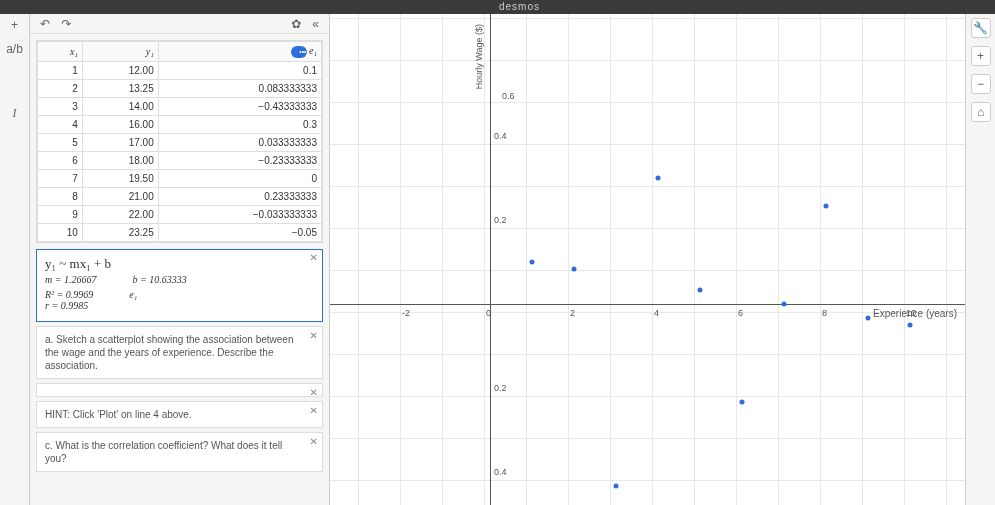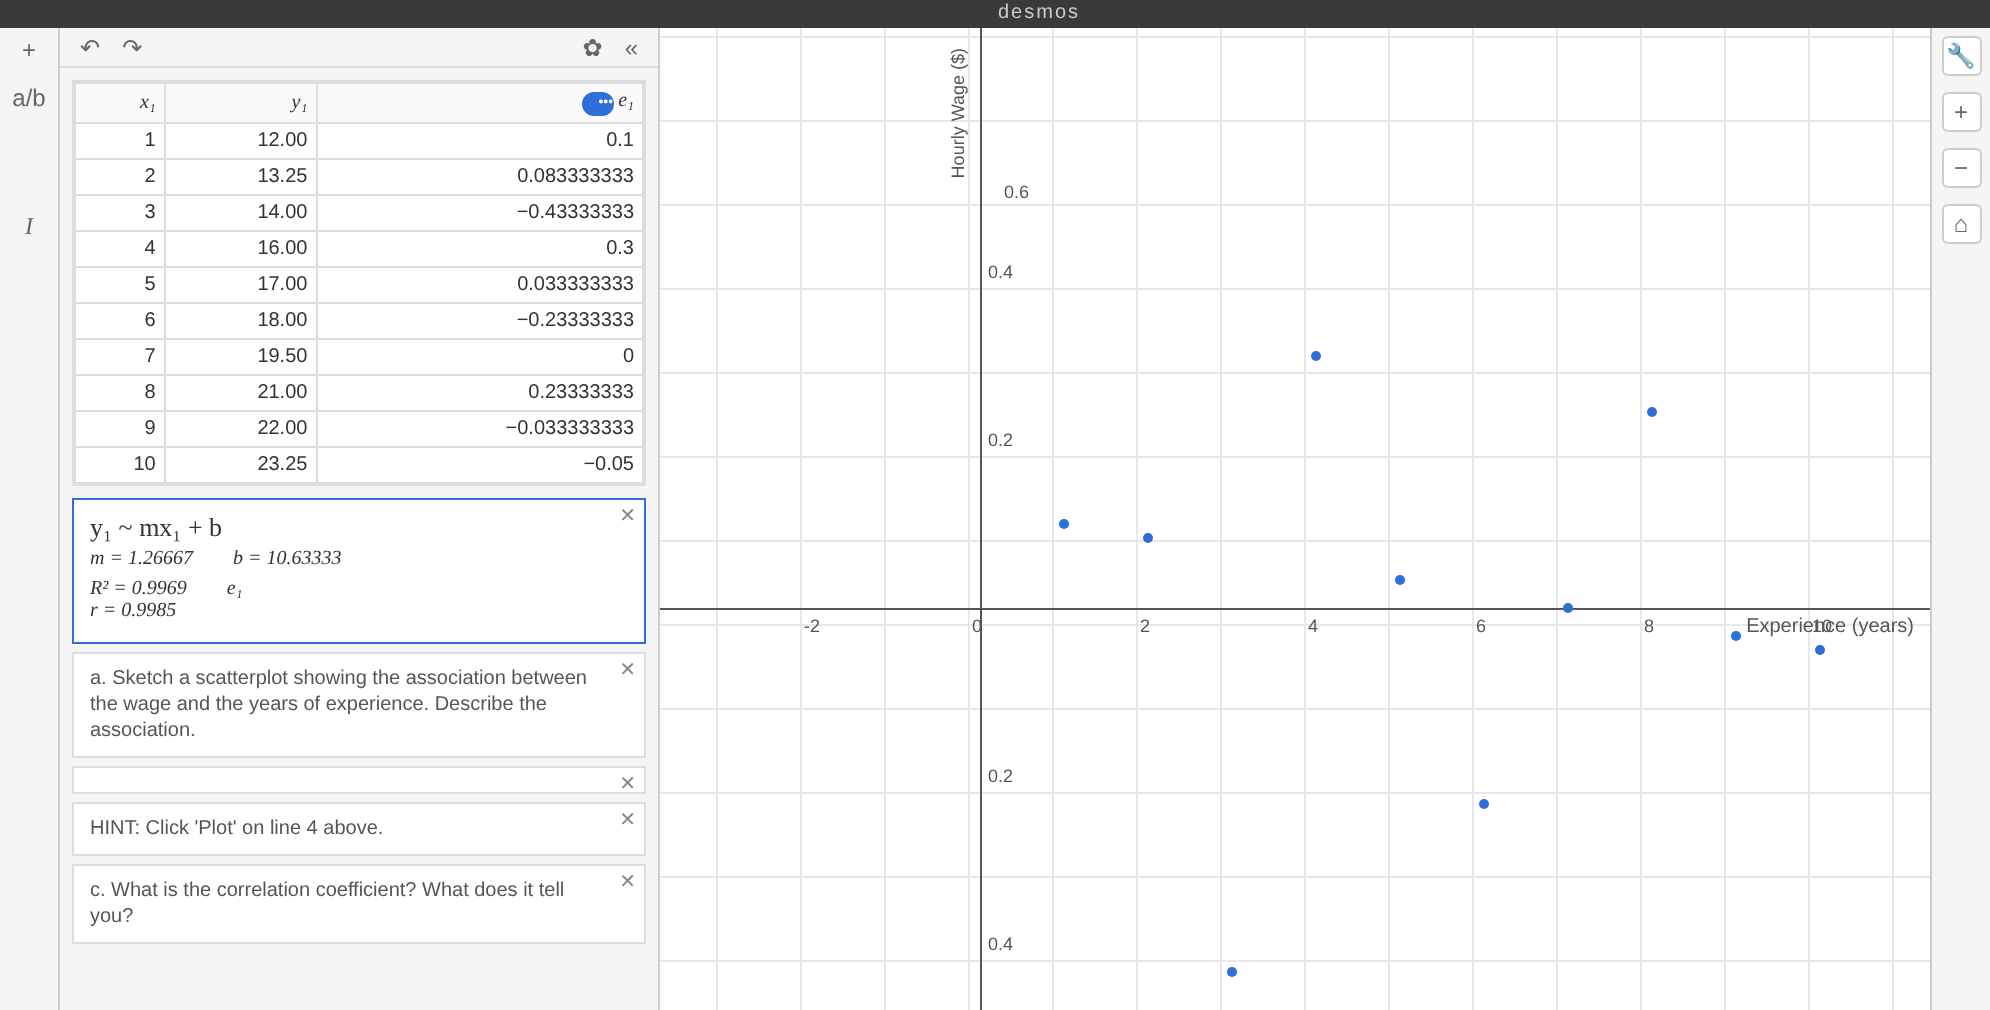--- a/index.html
+++ b/index.html
@@ -111,21 +111,21 @@
   top: 2px;
   font-size: 10px;
   color: #888;
   cursor: pointer;
 }
 .expr-eq {
   font-family: serif;
   font-size: 13px;
 }
 .sub-label { font-size: 8px; color: #999; letter-spacing: 0.3px; text-transform: uppercase; }
-.param-row { display: flex; gap: 20px; margin: 2px 0 4px; font-family: serif; font-style: italic; font-size: 10px; }
+.param-row { display: flex; gap: 36px; margin: 2px 0 4px; font-family: serif; font-style: italic; font-size: 10px; }
 .note-block {
   margin: 4px 6px;
   background: #fff;
   border: 1px solid #ddd;
   padding: 6px 22px 6px 8px;
   position: relative;
   font-size: 10px;
   color: #555;
   line-height: 1.3;
 }

